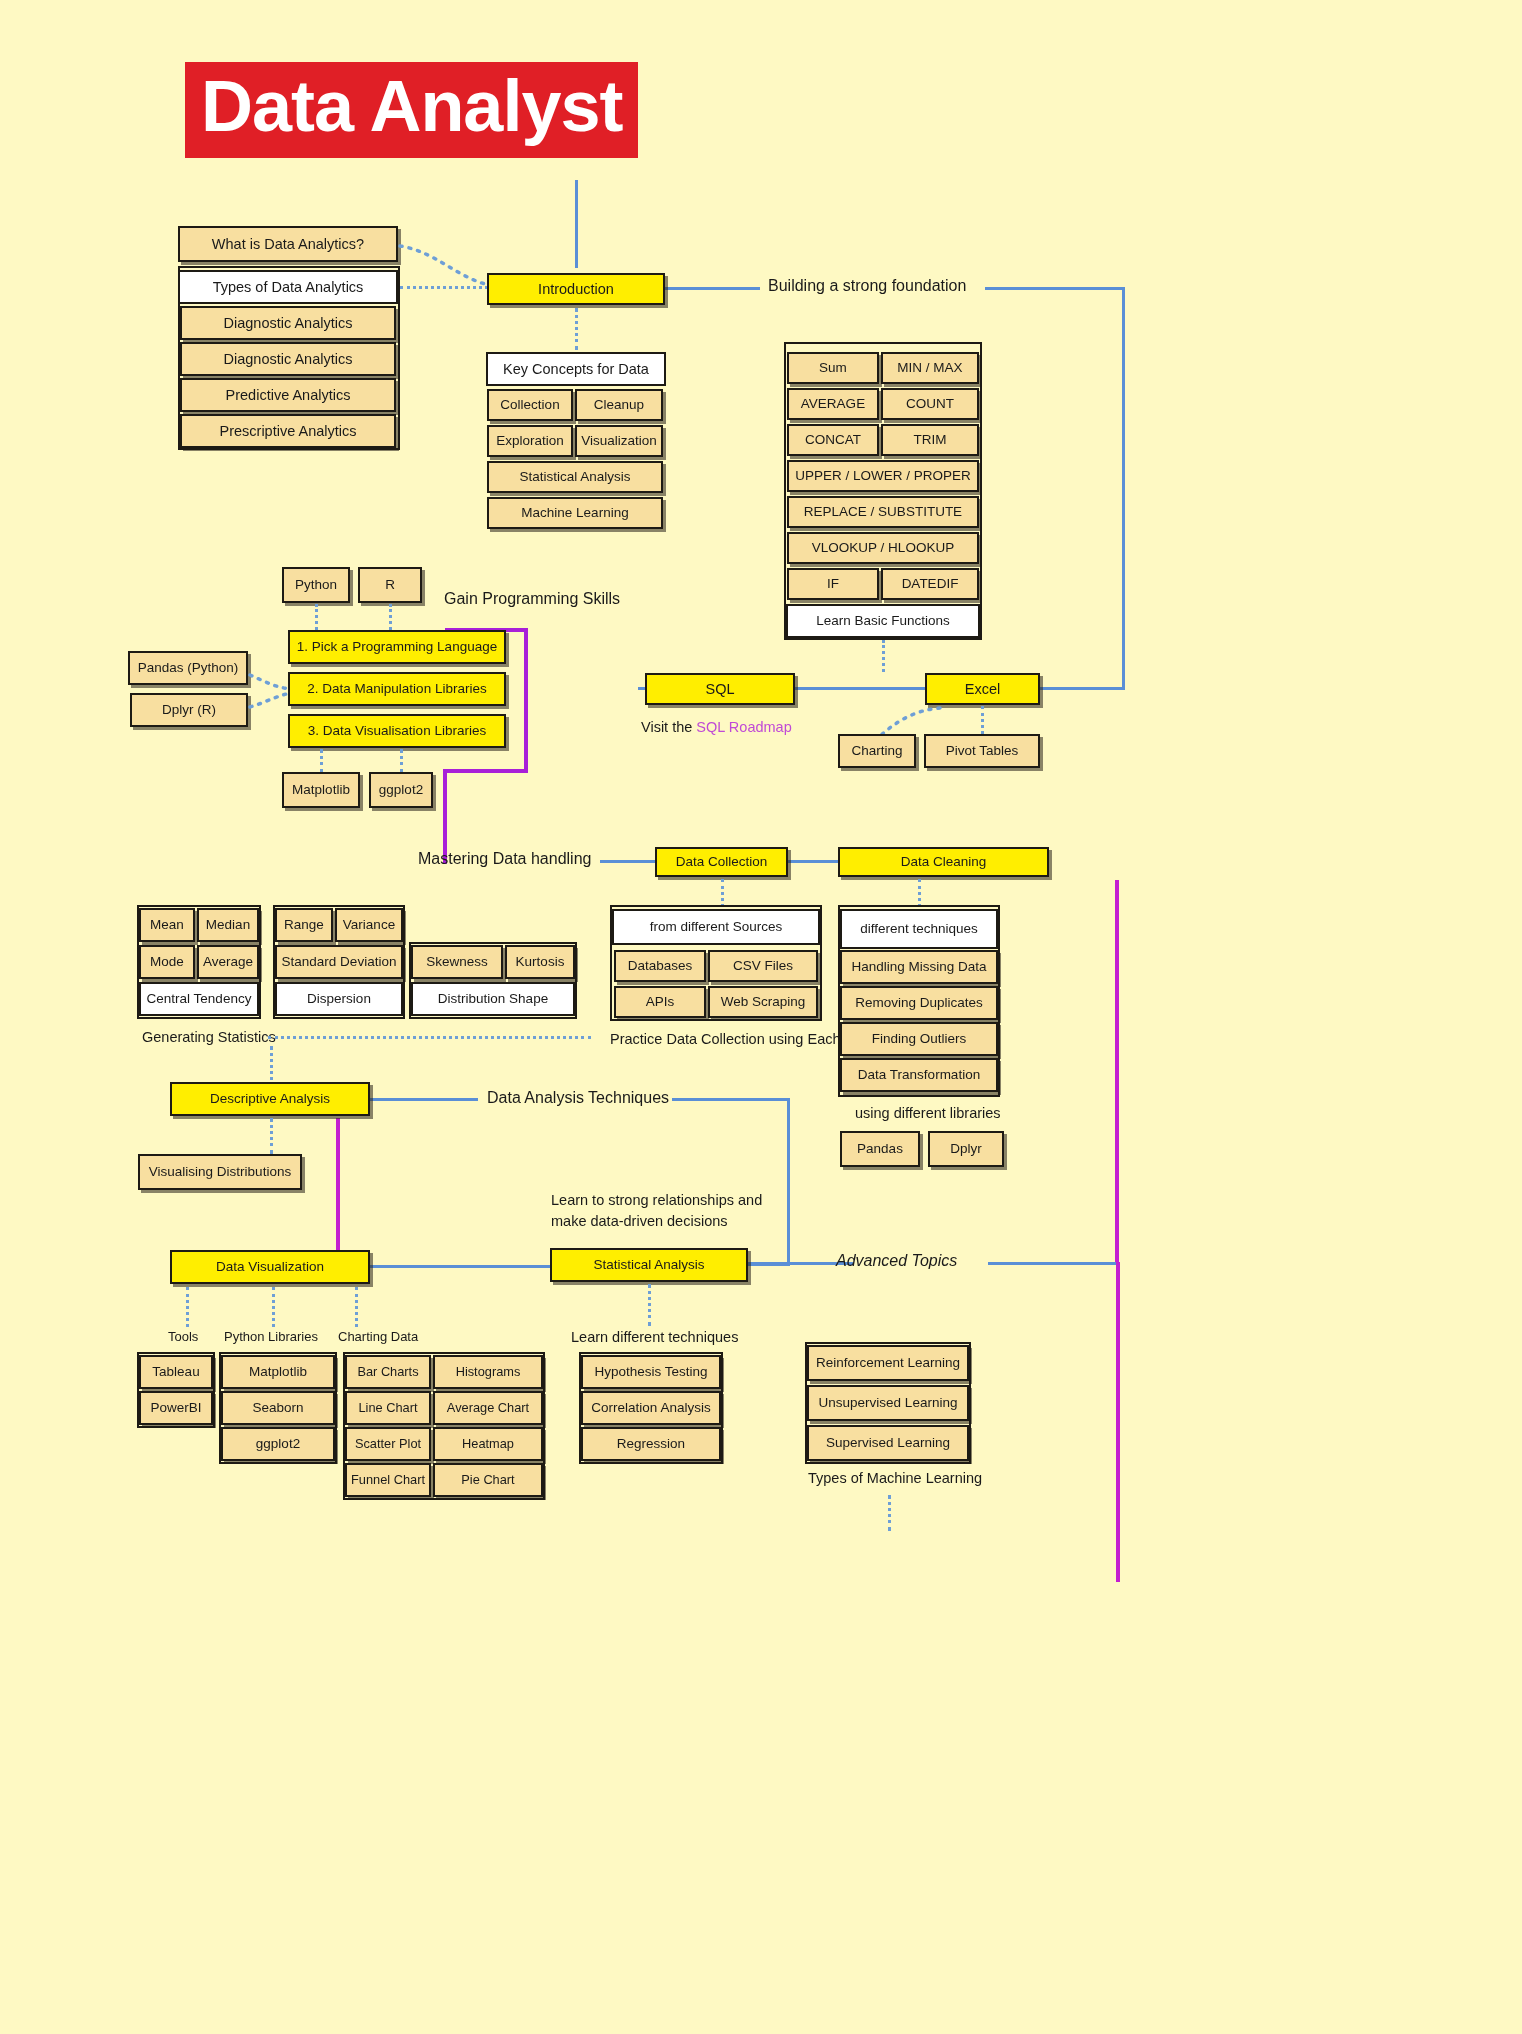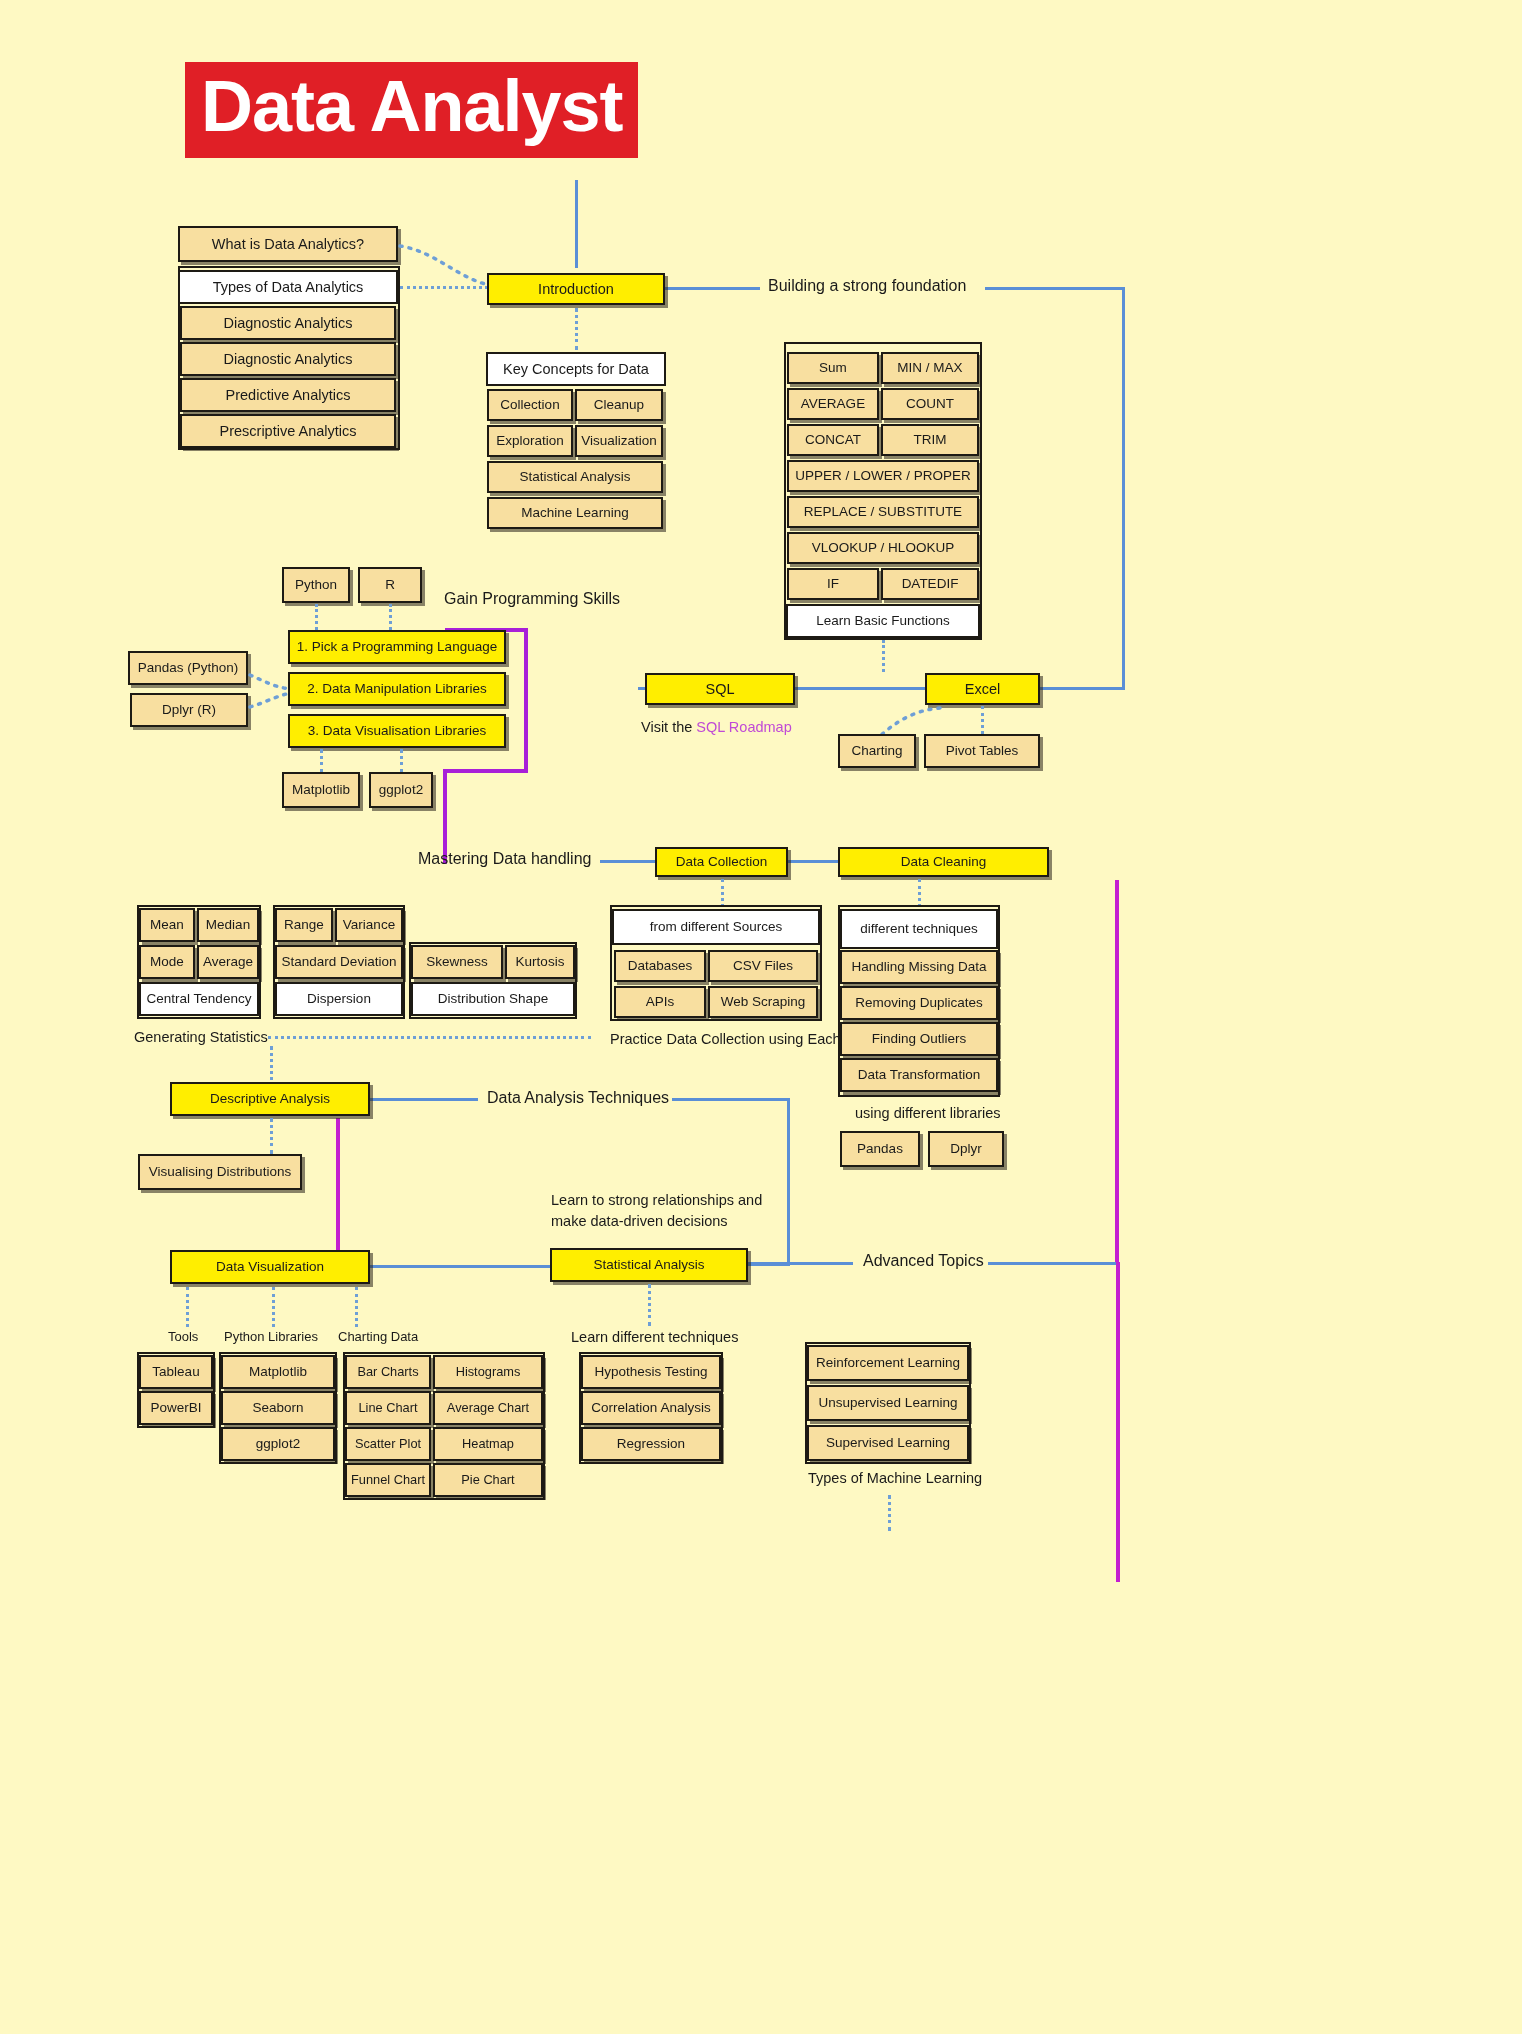--- a/index.html
+++ b/index.html
@@ -199,21 +199,21 @@
   <div class="bx sm" style="left:335px;top:908px;width:68px;height:34px;">Variance</div>
   <div class="bx sm" style="left:275px;top:945px;width:128px;height:34px;">Standard Deviation</div>
   <div class="bx white sm" style="left:275px;top:982px;width:128px;height:34px;">Dispersion</div>
   <div style="position:absolute;left:273px;top:905px;width:132px;height:114px;border:2px solid #1d1a14;box-sizing:border-box;pointer-events:none;"></div>
 
   <div class="bx sm" style="left:411px;top:945px;width:92px;height:34px;">Skewness</div>
   <div class="bx sm" style="left:505px;top:945px;width:70px;height:34px;">Kurtosis</div>
   <div class="bx white sm" style="left:411px;top:982px;width:164px;height:34px;">Distribution Shape</div>
   <div style="position:absolute;left:409px;top:942px;width:168px;height:77px;border:2px solid #1d1a14;box-sizing:border-box;pointer-events:none;"></div>
 
-  <div class="lbl s" style="left:134px;top:1029px;text-align:right;">Generating Statistics</div>
+  <div class="lbl s" style="left:142px;top:1029px;text-align:right;">Generating Statistics</div>
   <div class="dh" style="left:268px;top:1036px;width:323px;"></div>
   <div class="dv" style="left:270px;top:1046px;height:42px;"></div>
 
   <div class="bx yellow sm" style="left:170px;top:1082px;width:200px;height:34px;">Descriptive Analysis</div>
   <div class="lbl" style="left:487px;top:1089px;">Data Analysis Techniques</div>
   <div class="dv" style="left:270px;top:1118px;height:36px;"></div>
   <div class="bx sm" style="left:138px;top:1154px;width:164px;height:36px;">Visualising Distributions</div>
 
   <div class="lbl s" style="left:551px;top:1192px;">Learn to strong relationships and</div>
   <div class="lbl s" style="left:551px;top:1213px;">make data-driven decisions</div>
@@ -247,21 +247,21 @@
   <div class="bx xs" style="left:345px;top:1355px;width:86px;height:34px;">Bar Charts</div>
   <div class="bx xs" style="left:433px;top:1355px;width:110px;height:34px;">Histograms</div>
   <div class="bx xs" style="left:345px;top:1391px;width:86px;height:34px;">Line Chart</div>
   <div class="bx xs" style="left:433px;top:1391px;width:110px;height:34px;">Average Chart</div>
   <div class="bx xs" style="left:345px;top:1427px;width:86px;height:34px;">Scatter Plot</div>
   <div class="bx xs" style="left:433px;top:1427px;width:110px;height:34px;">Heatmap</div>
   <div class="bx xs" style="left:345px;top:1463px;width:86px;height:34px;">Funnel Chart</div>
   <div class="bx xs" style="left:433px;top:1463px;width:110px;height:34px;">Pie Chart</div>
   <div style="position:absolute;left:343px;top:1352px;width:202px;height:148px;border:2px solid #1d1a14;box-sizing:border-box;pointer-events:none;"></div>
 
-  <div class="lbl" style="left:863px;top:1252px;">Advanced Topics</div>
+  <div class="lbl" style="left:836px;top:1252px;font-style:italic;">Advanced Topics</div>
   <div class="bx sm" style="left:807px;top:1345px;width:162px;height:36px;">Reinforcement Learning</div>
   <div class="bx sm" style="left:807px;top:1385px;width:162px;height:36px;">Unsupervised Learning</div>
   <div class="bx sm" style="left:807px;top:1425px;width:162px;height:36px;">Supervised Learning</div>
   <div style="position:absolute;left:805px;top:1342px;width:166px;height:122px;border:2px solid #1d1a14;box-sizing:border-box;pointer-events:none;"></div>
   <div class="lbl s" style="left:808px;top:1470px;">Types of Machine Learning</div>
   <div class="dv" style="left:888px;top:1495px;height:36px;"></div>
 
 
 </div>
 

